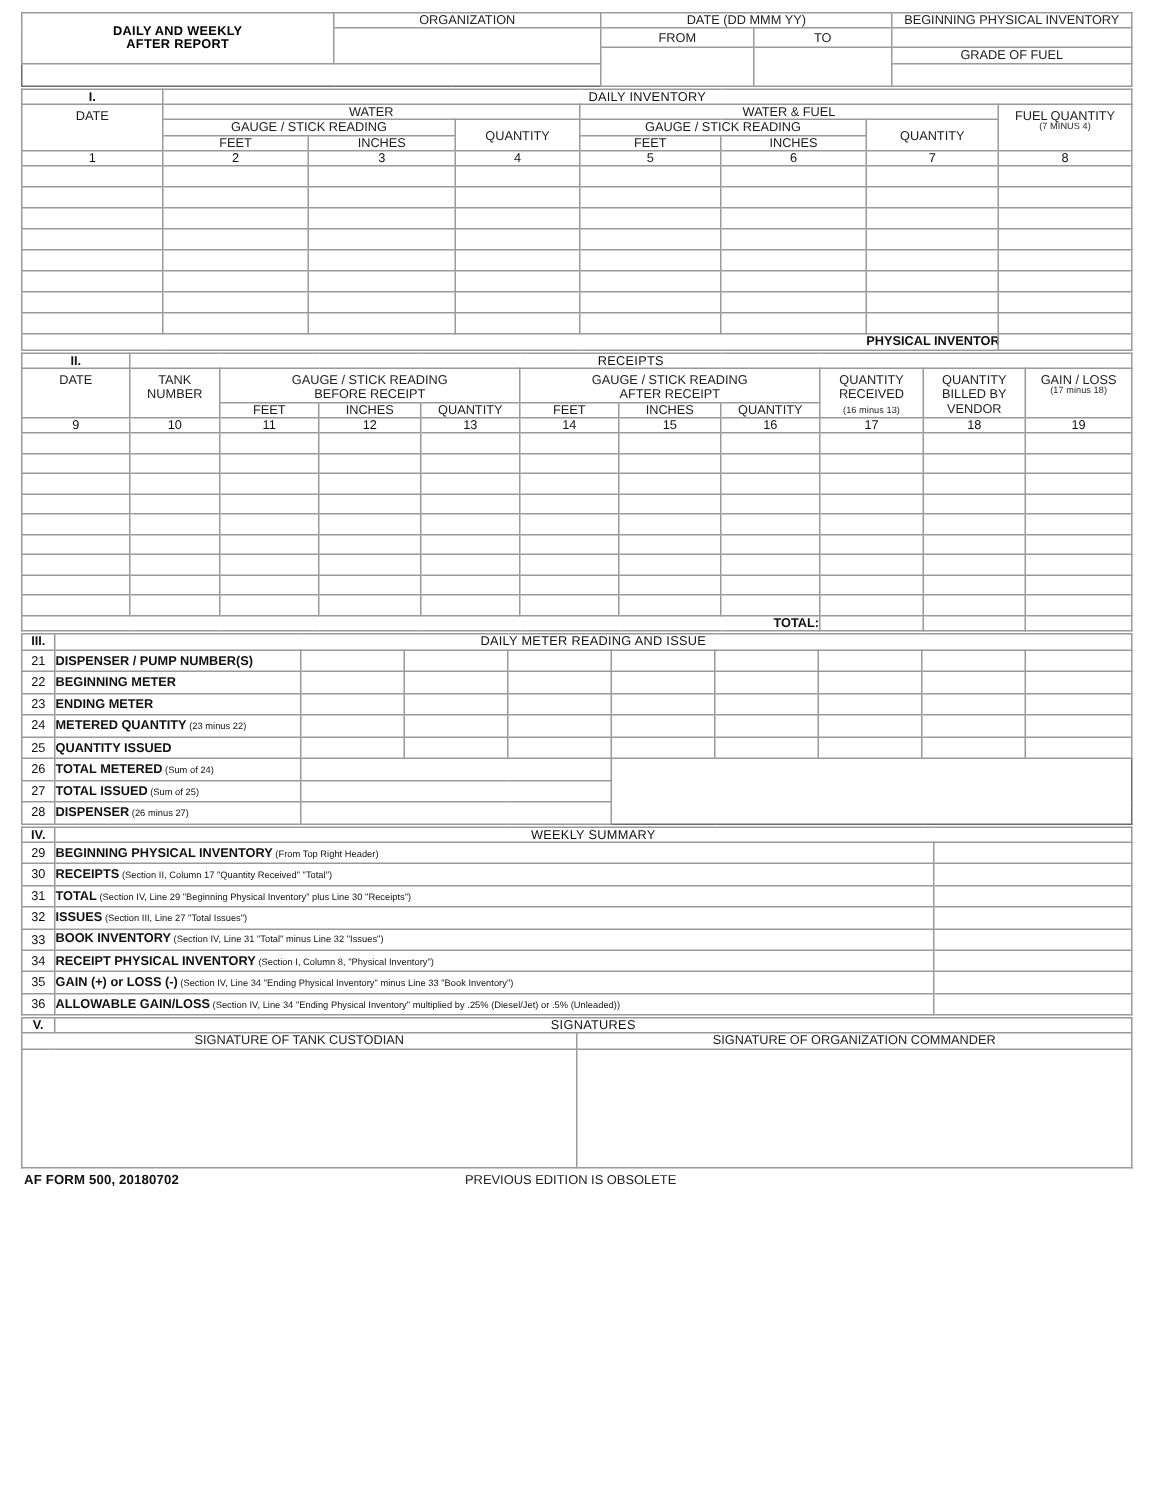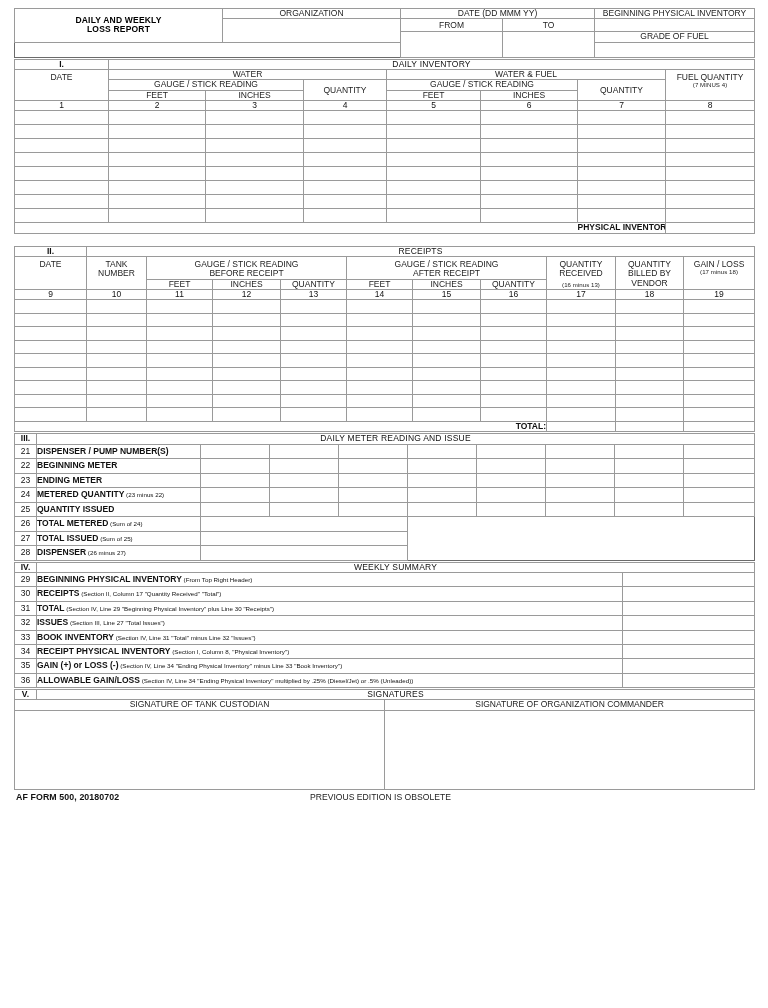--- a/index.html
+++ b/index.html
@@ -178,21 +178,21 @@
         <col style="width:78px">
         <col style="width:100px">
       <col style="width:102px">
         <col style="width:92px">
         <col style="width:160px">
     </colgroup>
     <tbody>
         <tr>
       <td rowspan="3" class="form-title">
         <div>DAILY AND WEEKLY</div>
-        <div>LOSS REPORT</div>
+        <div>AFTER REPORT</div>
       </td>
       <td colspan="2" class="hdr-lbl">ORGANIZATION</td>
       <td colspan="2" class="hdr-lbl">DATE (DD MMM YY)</td>
       <td class="hdr-lbl">BEGINNING PHYSICAL INVENTORY</td>
     </tr>
     <tr>
       <td rowspan="2" colspan="2" class="hdr-blank"></td>
       <td class="hdr-lbl">FROM</td>
       <td class="hdr-lbl">TO</td>
       <td rowspan="1" style="height:12px"></td>
@@ -341,21 +341,21 @@
       </tbody>
     <tbody>
         <tr>
       <td colspan="6" style="border-right:none"></td>
       <td class="phys-lbl" style="border-left:none">PHYSICAL INVENTORY:</td>
       <td></td>
     </tr>
   </tbody>
     </table>
 
-  <table class="grid outer" style="margin-top:12px">
+  <table class="grid outer" style="margin-top:1px">
     <colgroup>
       <col style="width:72px">
         <col style="width:60px">
       <col style="width:66px">
         <col style="width:68px">
         <col style="width:66px">
       <col style="width:66px">
         <col style="width:68px">
         <col style="width:66px">
       <col style="width:69px">

